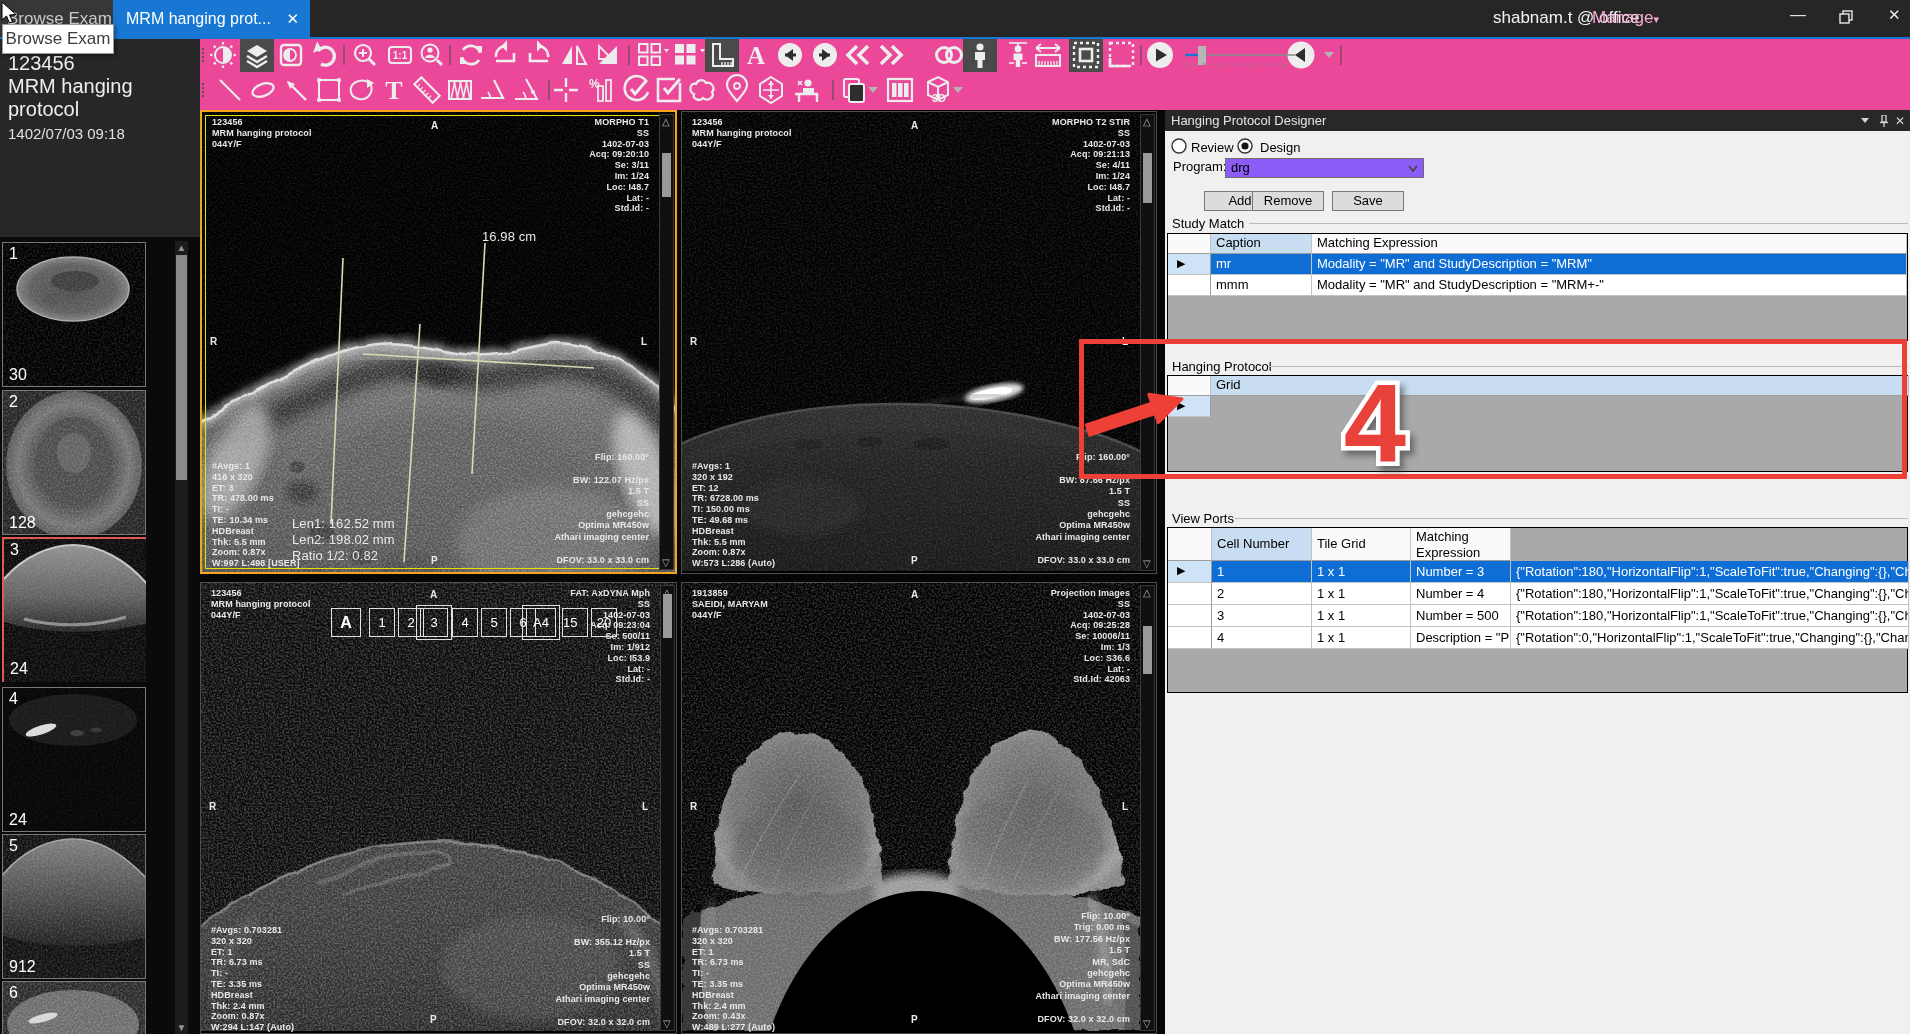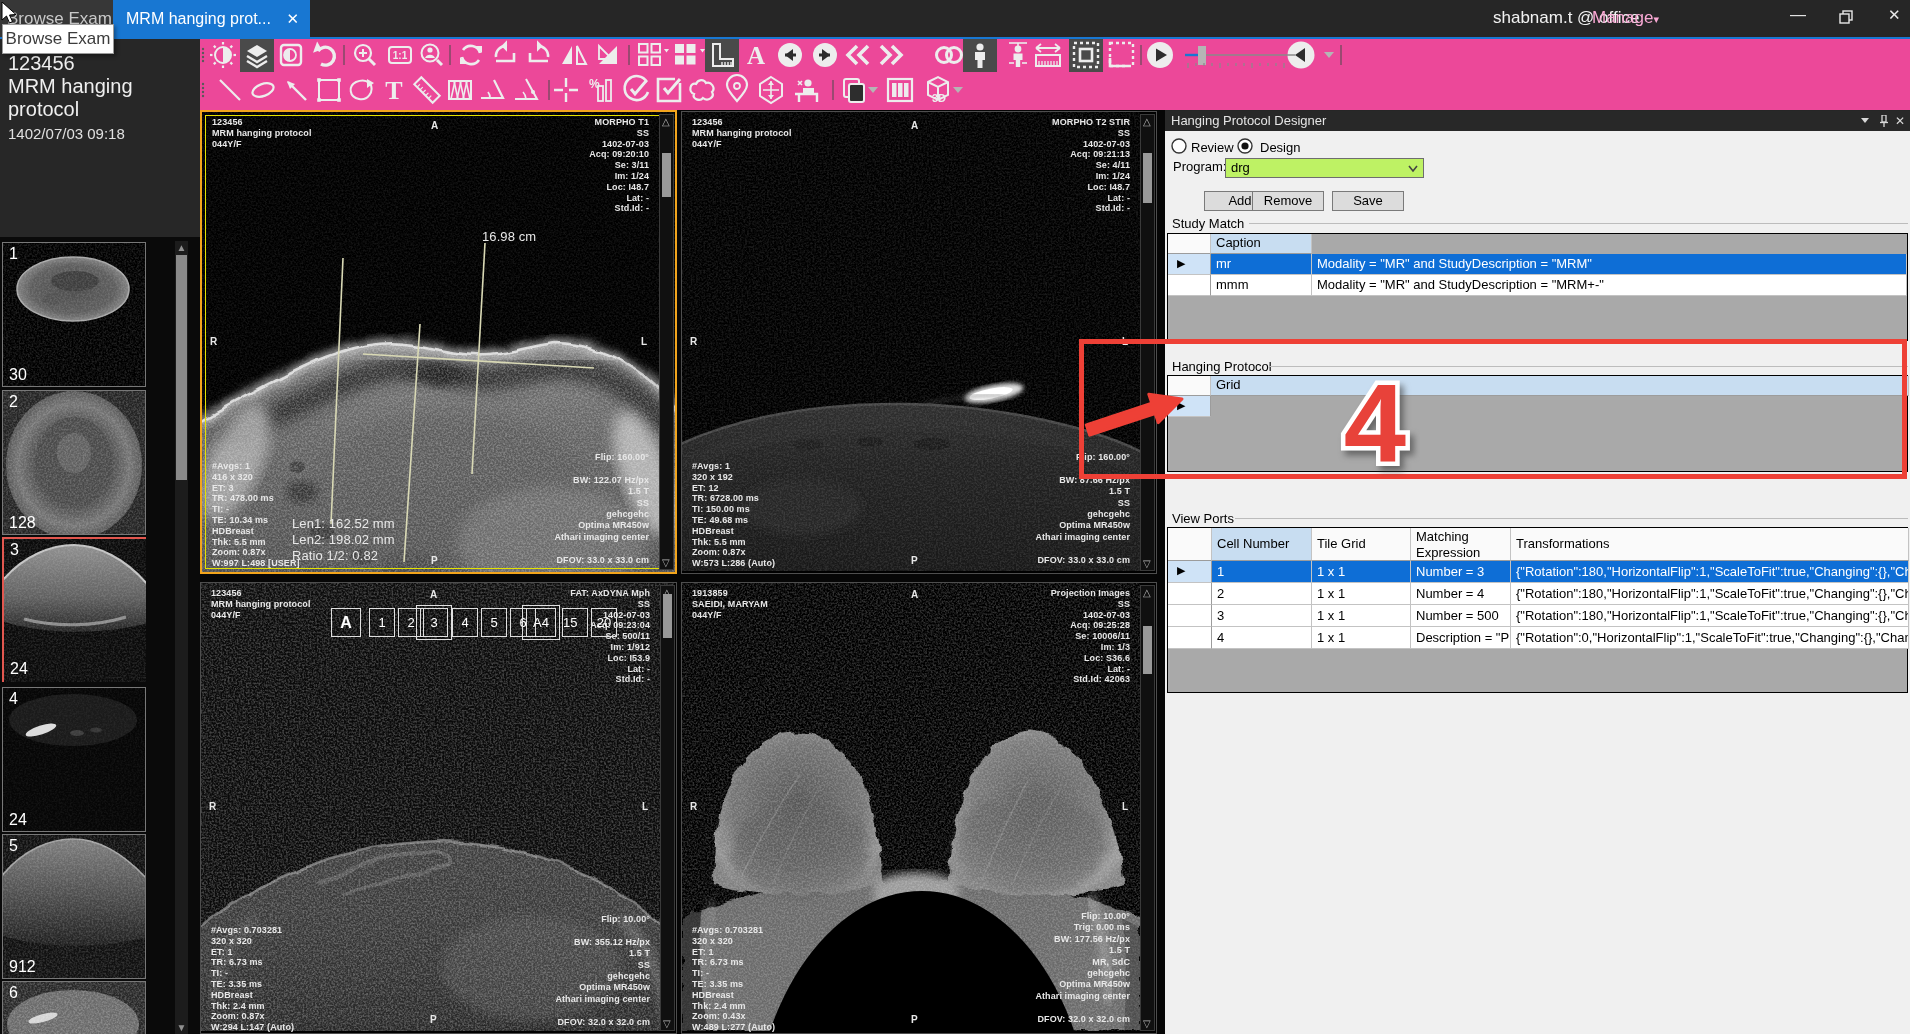--- a/index.html
+++ b/index.html
@@ -44,21 +44,21 @@
 .vsb { position:absolute; right:1px; top:2px; width:15px; bottom:2px; background:#101010; border:1px solid #3a3a3a;}
 .vsb .tri { position:absolute; left:2px; color:#b5b5b5; font-size:10px; }
 .vsb .tb { position:absolute; left:2px; width:9px; background:#999; }
 #rpanel { left:1165px; top:111px; width:745px; height:923px; background:#f0f0f0;padding-left:44px; }
 #rptitle { left:0px; top:0px; width:745px; height:20px; background:#282828; color:#e5e5e5;
   font-size:13px; line-height:20px; padding-left:6px; }
 .rp { position:absolute; color:#000; font-size:13px; }
 .gline { position:absolute; height:1px; background:#bcbcbc; }
 .btn { position:absolute; width:72px; height:20px; background:#dcdcdc; border:1px solid #7a7a7a;
   color:#000; font-size:13px; text-align:center; line-height:18px; }
-.combo { position:absolute; background:#bef264; border:1px solid #6e6e6e; color:#000; font-size:13px; }
+.combo { position:absolute; background:#8b5cf6; border:1px solid #6e6e6e; color:#000; font-size:13px; }
 .tbl { position:absolute; background:#a9a9a9; border:1px solid #000; }
 .hdr { position:absolute; background:#fafafa; border-right:1px solid #c3c3c3; border-bottom:1px solid #9c9c9c;
   color:#000; font-size:13px; padding-left:5px; }
 .hdrb { background:#c8ddf1; }
 .cell { position:absolute; background:#fff; border-right:1px solid #c3c3c3; border-bottom:1px solid #c3c3c3;
   color:#000; font-size:13px; padding-left:5px; white-space:nowrap; overflow:hidden; }
 .sel { background:#0e6ed6; color:#fff; }
 .ind { position:absolute; background:#fff; border-right:1px solid #9c9c9c; border-bottom:1px solid #c3c3c3; }
 .indsel { background:#cfe3f7; }
 .ind .tri { position:absolute; left:9px; top:3px; color:#000; font-size:11px; }
@@ -849,20 +849,21 @@
           <path d="M1,1 L5,6 L9,1" stroke="#444" stroke-width="1.6" fill="none"></path>
         </svg></div>
       <div class="btn" style="left:6px;top:80px;margin-left:33px;">Add</div>
       <div class="btn" style="left:87px;top:80px;">Remove</div>
       <div class="btn" style="left:167px;top:80px;">Save</div>
       <div class="rp" style="left:7px;top:105px;">Study Match</div>
       <div class="gline" style="left:84px;top:112px;width:659px;"></div>
       <div class="tbl" style="left:2px;top:122px;width:741px;height:108px;">
         <div class="hdr" style="left:0px;top:0;width:43px;height:20px;line-height:18px;"></div>
         <div class="hdr hdrb" style="left:43px;top:0;width:101px;height:20px;line-height:18px;">Caption</div>
+        <div class="hdr" style="left:144px;top:0;width:595px;height:20px;line-height:18px;">Matching Expression</div>
         <div class="ind indsel" style="left:0;top:20px;width:43px;height:21px;">
           <span class="tri">▶</span>
         </div>
         <div class="cell sel" style="left:43px;top:20px;width:101px;height:21px;line-height:20px;">mr</div>
         <div class="cell sel" style="left:144px;top:20px;width:595px;height:21px;line-height:20px;">Modality = "MR" and StudyDescription = "MRM"</div>
         <div class="ind" style="left:0;top:41px;width:43px;height:21px;"></div>
         <div class="cell" style="left:43px;top:41px;width:101px;height:21px;line-height:20px;">mmm</div>
         <div class="cell" style="left:144px;top:41px;width:595px;height:21px;line-height:20px;">Modality = "MR" and StudyDescription = "MRM+-"</div>
       </div>
       <div class="rp" style="left:7px;top:248px;">Hanging Protocol</div>
@@ -874,21 +875,20 @@
           <span class="tri">▶</span>
         </div>
       </div>
       <div class="rp" style="left:7px;top:400px;">View Ports</div>
       <div class="gline" style="left:70px;top:407px;width:673px;"></div>
       <div class="tbl" style="left:2px;top:416px;width:741px;height:166px;">
         <div class="hdr" style="left:0px;top:0;width:44px;height:33px;line-height:31px;"></div>
         <div class="hdr hdrb" style="left:44px;top:0;width:100px;height:33px;line-height:31px;">Cell Number</div>
         <div class="hdr" style="left:144px;top:0;width:99px;height:33px;line-height:31px;">Tile Grid</div>
         <div class="hdr" style="left:243px;top:0;width:100px;height:33px;line-height:16px;padding-top:1px;">Matching<br>Expression</div>
-        <div class="hdr" style="left:343px;top:0;width:398px;height:33px;line-height:31px;">Transformations</div>
         <div class="ind indsel" style="left:0;top:33px;width:44px;height:22px;">
           <span class="tri">▶</span>
         </div>
         <div class="cell sel" style="left:44px;top:33px;width:100px;height:22px;line-height:21px;">1</div>
         <div class="cell sel" style="left:144px;top:33px;width:99px;height:22px;line-height:21px;">1 x 1</div>
         <div class="cell sel" style="left:243px;top:33px;width:100px;height:22px;line-height:21px;">Number = 3</div>
         <div class="cell sel" style="left:343px;top:33px;width:398px;height:22px;line-height:21px;">{"Rotation":180,"HorizontalFlip":1,"ScaleToFit":true,"Changing":{},"Changed":{}...</div>
         <div class="ind" style="left:0;top:55px;width:44px;height:22px;"></div>
         <div class="cell" style="left:44px;top:55px;width:100px;height:22px;line-height:21px;">2</div>
         <div class="cell" style="left:144px;top:55px;width:99px;height:22px;line-height:21px;">1 x 1</div>

